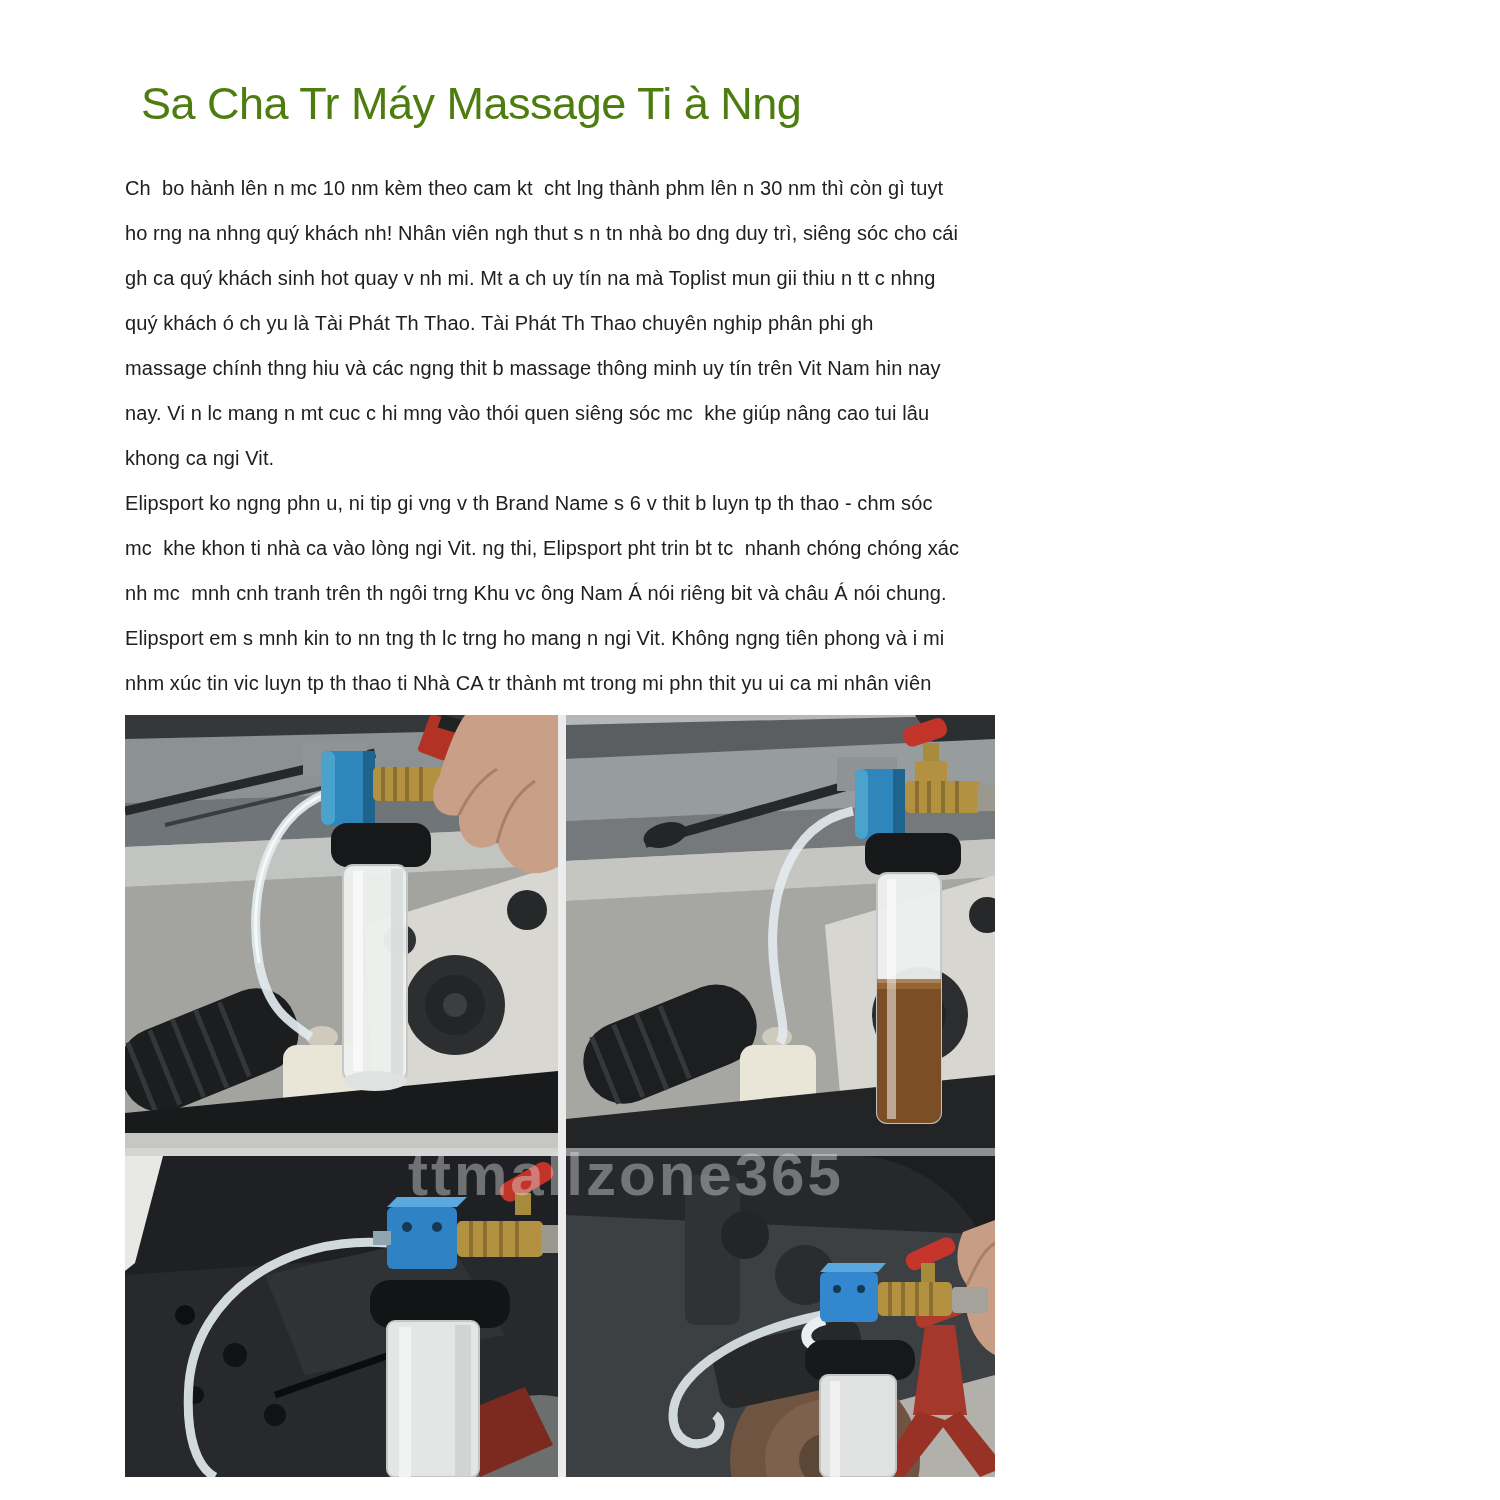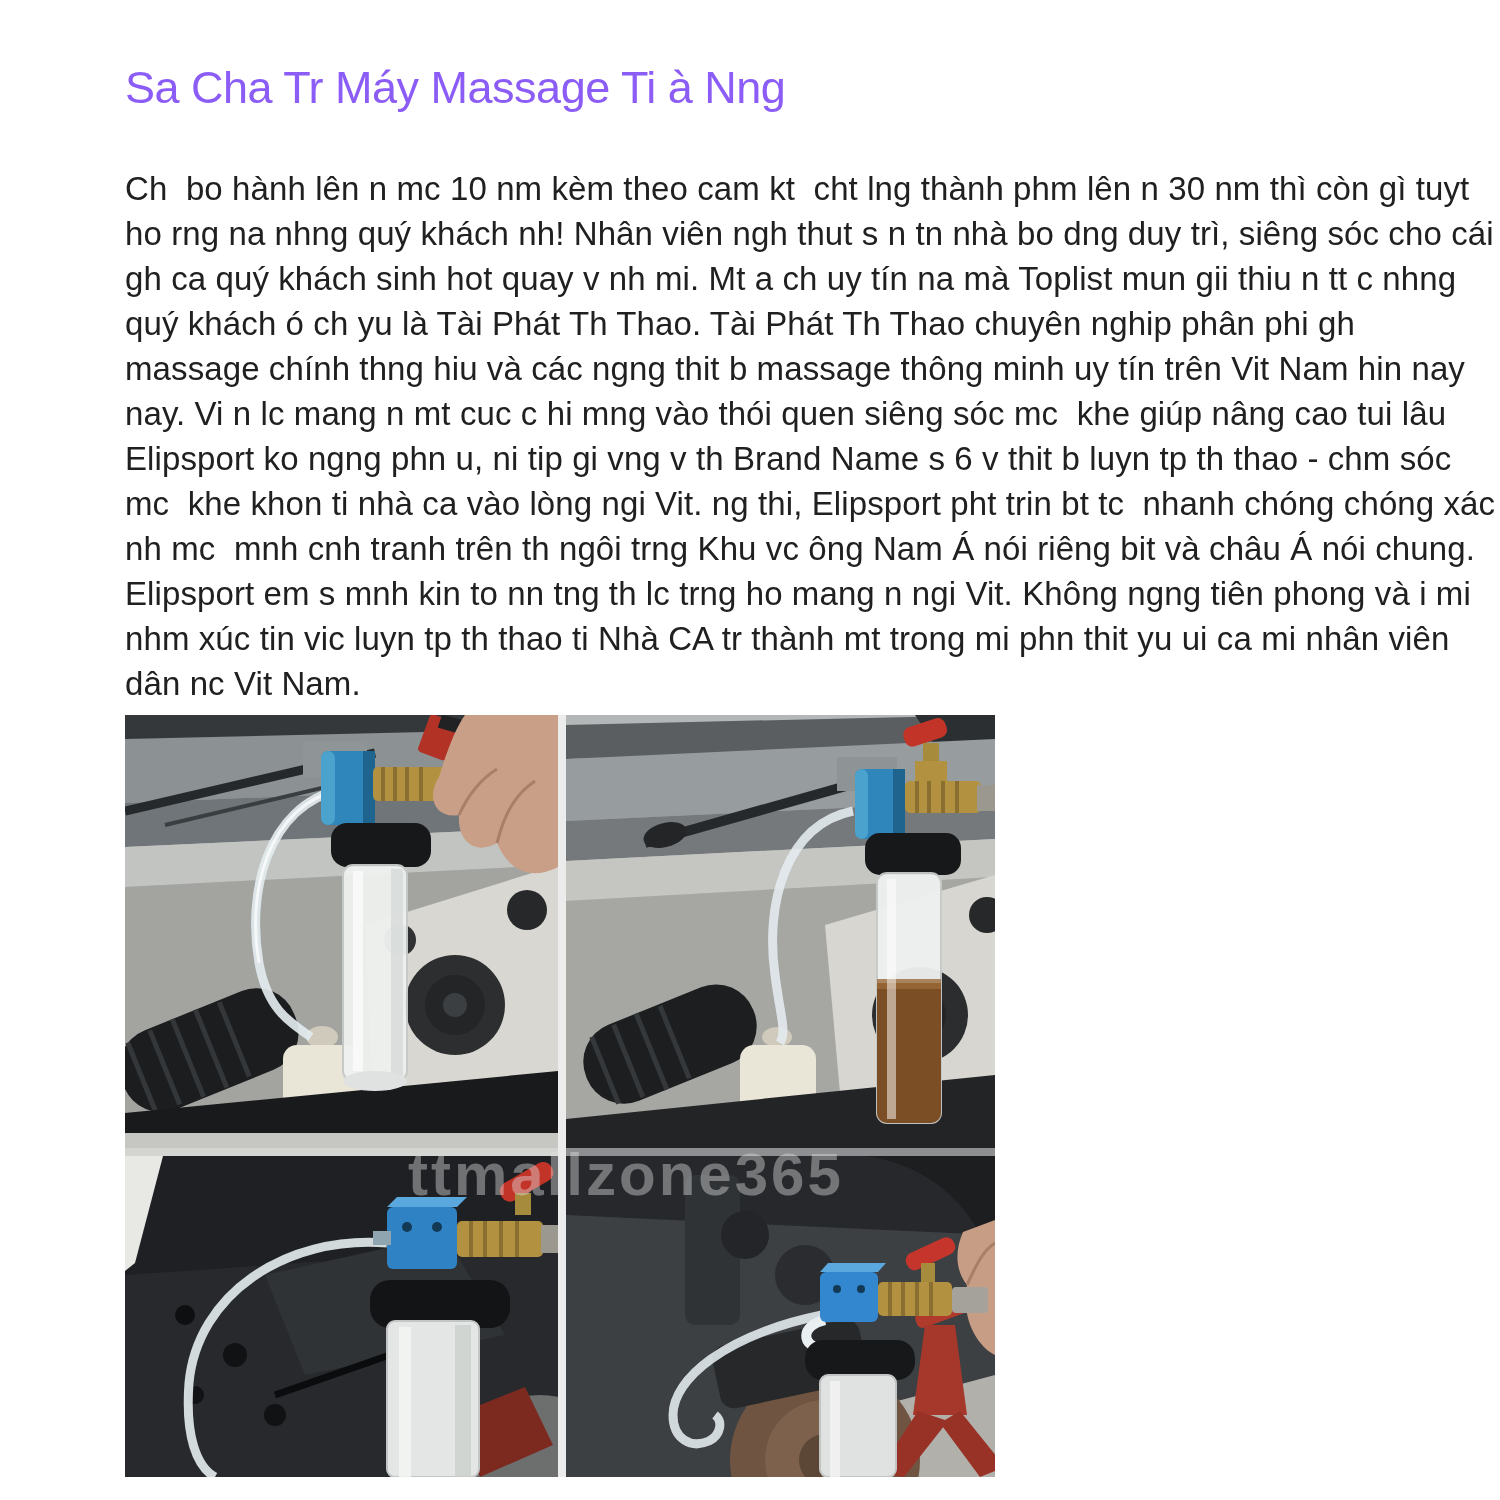--- a/index.html
+++ b/index.html
@@ -1,29 +1,29 @@
 <!DOCTYPE html>
 <html><head>
 <meta charset="utf-8">
 <style>
   html,body{margin:0;padding:0;background:#ffffff;}
   .page{
     position:relative;width:1500px;height:1500px;background:#ffffff;overflow:hidden;
     font-family:"Liberation Sans",sans-serif;color:#1d1d1d;
   }
   .title{
-    position:absolute;left:125px;top:62px;margin:0;
-    font-size:45px;font-weight:400;letter-spacing:-0.5px;color:#8b5cf6;
+    position:absolute;left:125px;top:62px;margin:16px;
+    font-size:45px;font-weight:400;letter-spacing:-0.5px;color:#4d7c0f;
     white-space:pre;
   }
   .body-text{
     position:absolute;left:125px;top:166px;width:1310px;z-index:1;
   }
   .body-text .line{
-    height:45px;line-height:45px;font-size:33px;color:#202020;
+    height:45px;line-height:45px;font-size:20px;color:#202020;
     white-space:pre;letter-spacing:0.1px;
   }
   .photo{
     position:absolute;left:125px;top:715px;width:870px;height:762px;margin:0;
     z-index:2;overflow:hidden;background:#2a2c2e;
   }
   .photo svg{display:block;}
   .wm{
     font-family:"Liberation Sans",sans-serif;font-weight:bold;
   }
@@ -35,20 +35,21 @@
 
   <h1 class="title">Sa Cha Tr Máy Massage Ti à Nng</h1>
 
   <div class="body-text">
     <div class="line">Ch  bo hành lên n mc 10 nm kèm theo cam kt  cht lng thành phm lên n 30 nm thì còn gì tuyt</div>
     <div class="line">ho rng na nhng quý khách nh! Nhân viên ngh thut s n tn nhà bo dng duy trì, siêng sóc cho cái</div>
     <div class="line">gh ca quý khách sinh hot quay v nh mi. Mt a ch uy tín na mà Toplist mun gii thiu n tt c nhng</div>
     <div class="line">quý khách ó ch yu là Tài Phát Th Thao. Tài Phát Th Thao chuyên nghip phân phi gh</div>
     <div class="line">massage chính thng hiu và các ngng thit b massage thông minh uy tín trên Vit Nam hin nay</div>
     <div class="line">nay. Vi n lc mang n mt cuc c hi mng vào thói quen siêng sóc mc  khe giúp nâng cao tui lâu</div>
+    <div class="line">khong ca ngi Vit.</div>
     <div class="line">Elipsport ko ngng phn u, ni tip gi vng v th Brand Name s 6 v thit b luyn tp th thao - chm sóc</div>
     <div class="line">mc  khe khon ti nhà ca vào lòng ngi Vit. ng thi, Elipsport pht trin bt tc  nhanh chóng chóng xác</div>
     <div class="line">nh mc  mnh cnh tranh trên th ngôi trng Khu vc ông Nam Á nói riêng bit và châu Á nói chung.</div>
     <div class="line">Elipsport em s mnh kin to nn tng th lc trng ho mang n ngi Vit. Không ngng tiên phong và i mi</div>
     <div class="line">nhm xúc tin vic luyn tp th thao ti Nhà CA tr thành mt trong mi phn thit yu ui ca mi nhân viên</div>
     <div class="line">dân nc Vit Nam.</div>
   </div>
 
   <figure class="photo">
     <svg width="870" height="762" viewBox="0 0 870 762" xmlns="http://www.w3.org/2000/svg">

